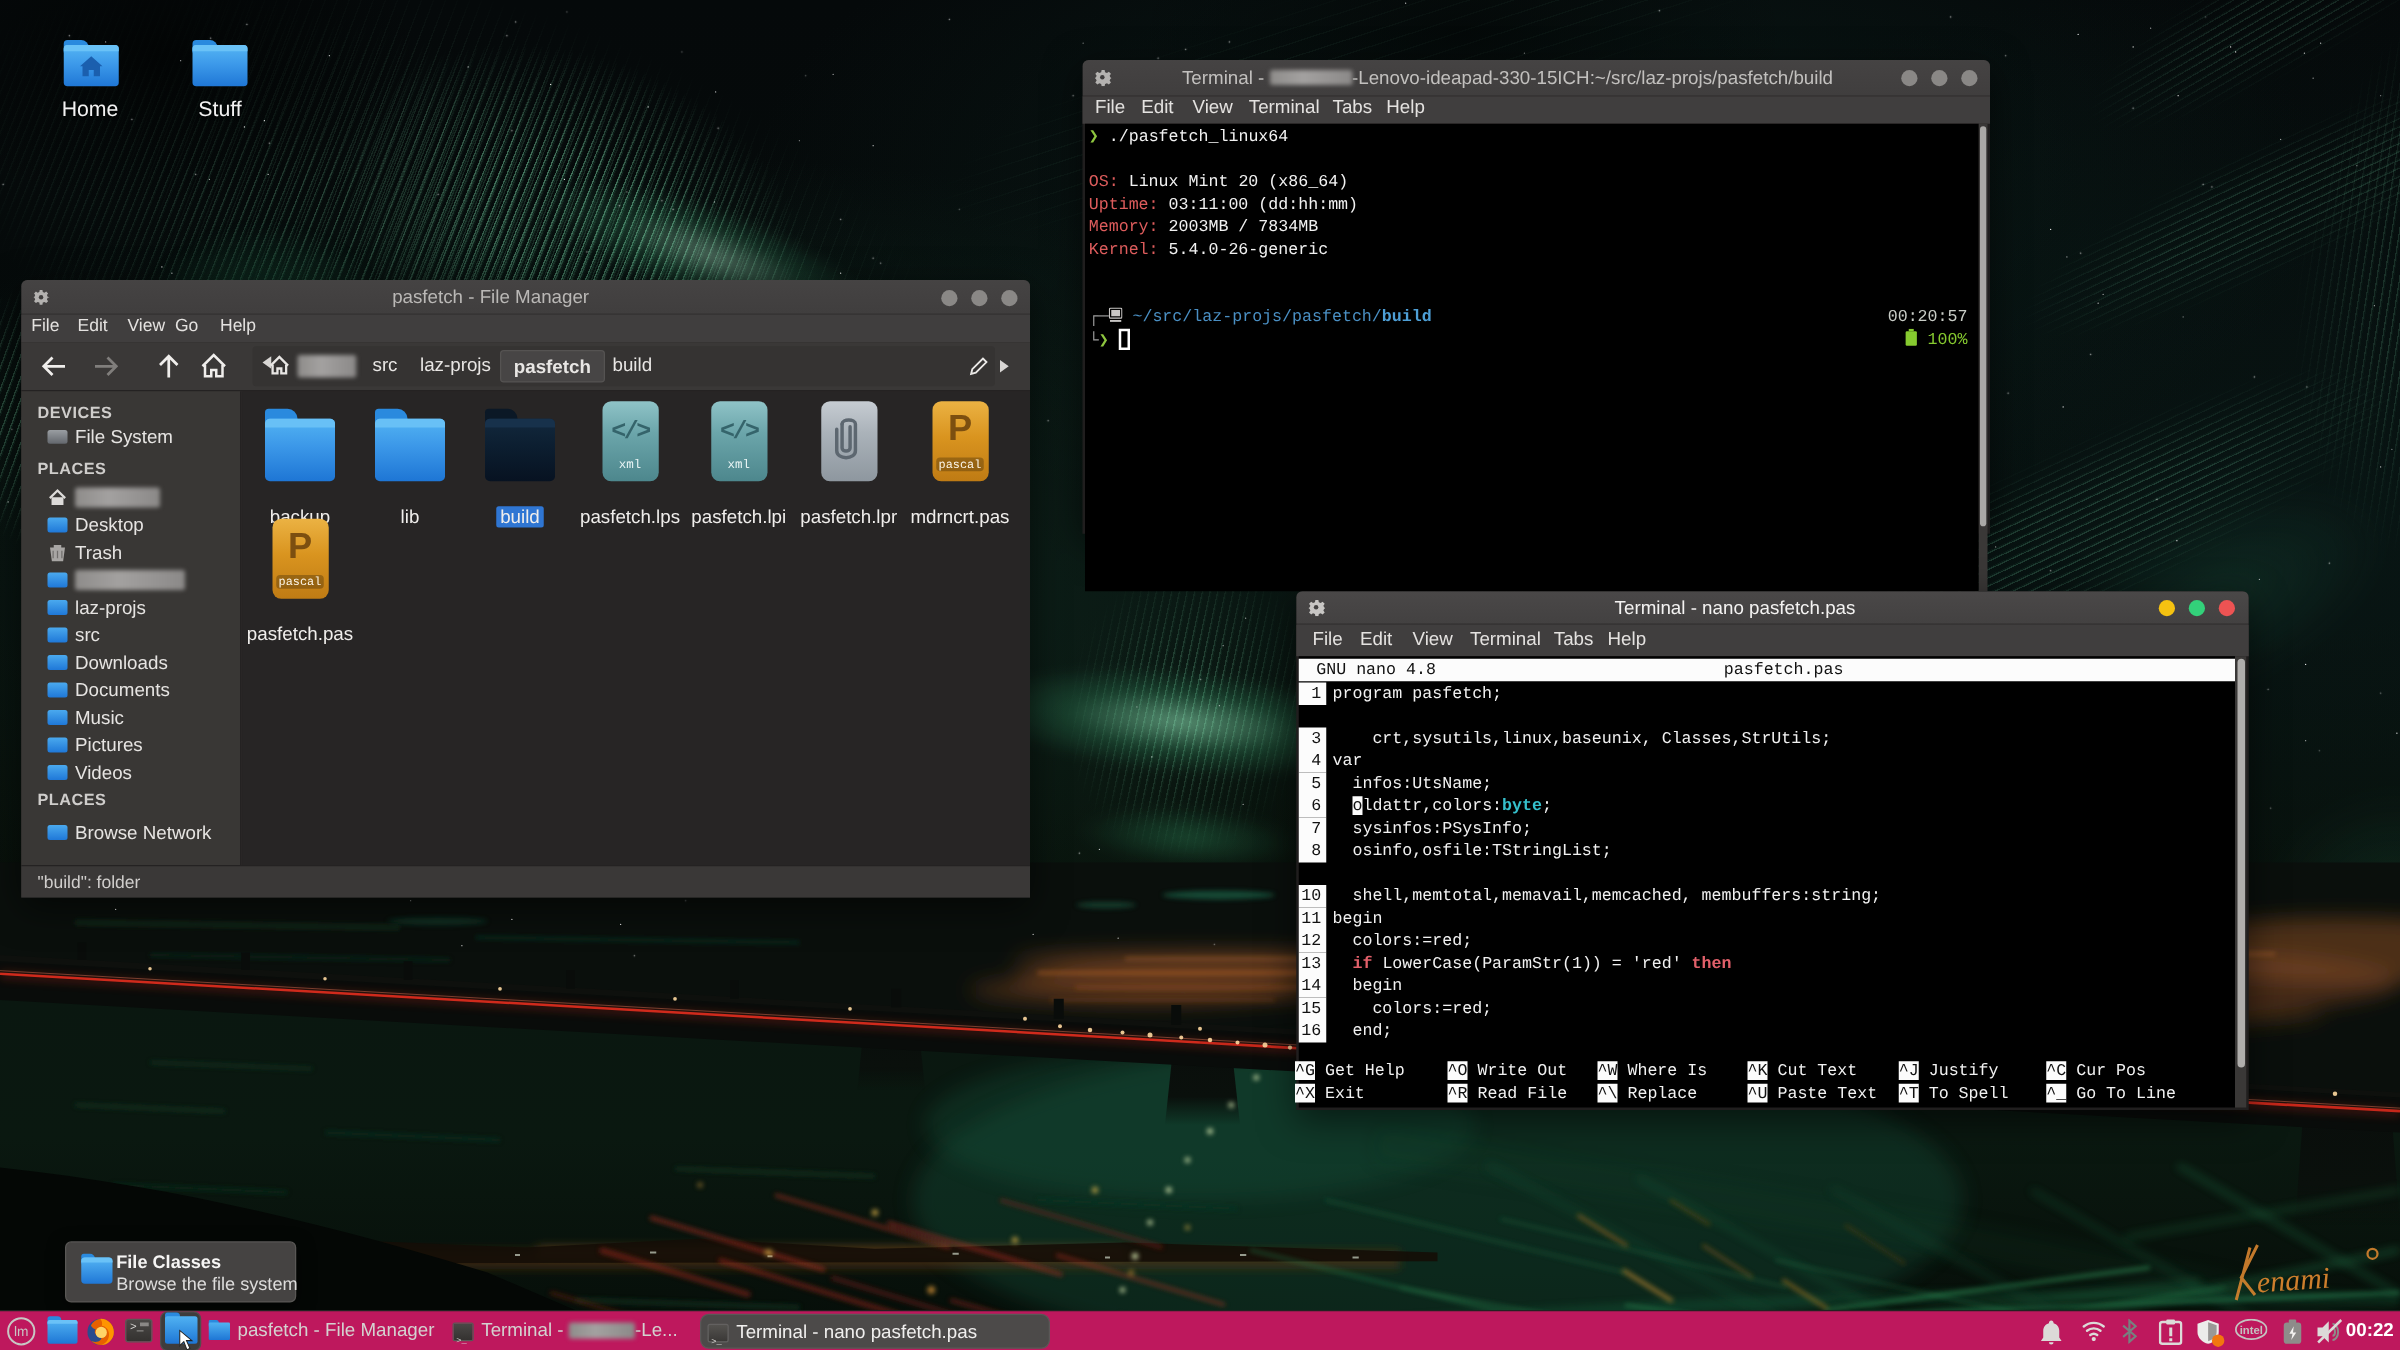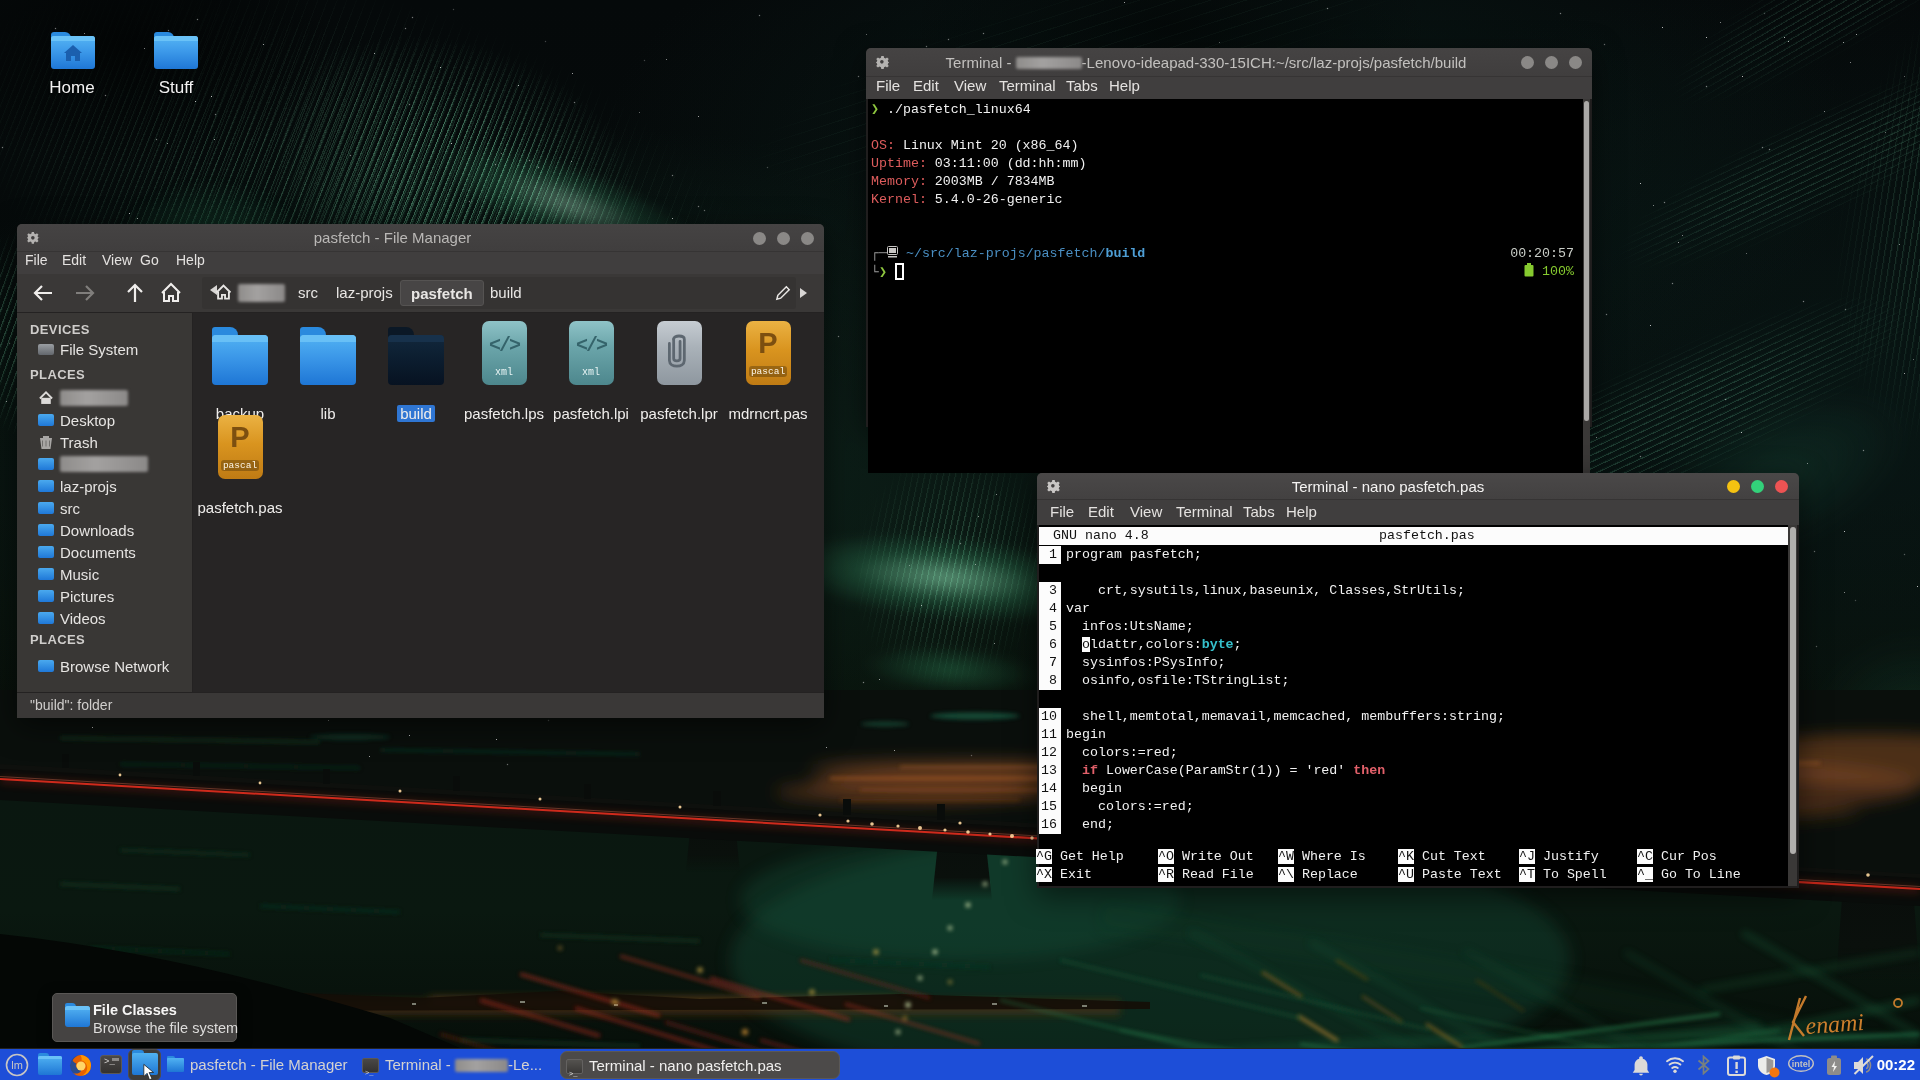--- a/index.html
+++ b/index.html
@@ -63,21 +63,21 @@
 #nsbt{position:absolute;right:3px;top:54px;width:6px;height:327px;background:#b0aeac;border-radius:3px}
 .nrow{position:absolute;left:0;width:100%;height:18px}
 .ln{display:inline-block;width:22px;background:#fcfcfc;color:#111;text-align:right;padding-right:4px;height:18px}
 .ncode{padding-left:5px}
 .cy{color:#35c0cc;font-weight:bold}
 .rd{color:#e2606a;font-weight:bold}
 .key{background:#fcfcfc;color:#111}
 
 #tip{position:absolute;left:52px;top:993px;width:185px;height:49px;background:#454342;border:1px solid #595755;border-radius:5px;box-shadow:0 4px 14px rgba(0,0,0,.5)}
 
-#panel{position:absolute;left:0;top:1048px;width:1920px;height:32px;background:#1d4ed8;border-top:1px solid #232221}
+#panel{position:absolute;left:0;top:1048px;width:1920px;height:32px;background:#be185d;border-top:1px solid #232221}
 .pico{position:absolute;top:4px}
 .wbtn{position:absolute;top:2px;height:28px;border-radius:4px;color:#d4d2d0;font-size:15px;line-height:28px;white-space:nowrap}
 .tray{position:absolute;top:6px}
 #clock{position:absolute;right:5px;top:0;height:32px;line-height:32px;color:#fff;font-size:15px;font-weight:bold}
 .blur{background:linear-gradient(90deg,#8e8c8a,#a3a1a0 40%,#8b8988);border-radius:2px;filter:blur(1.5px)}
 </style></head>
 <body>
 <div id="desk">
 <div id="wall"></div>
 <div id="streaks">

